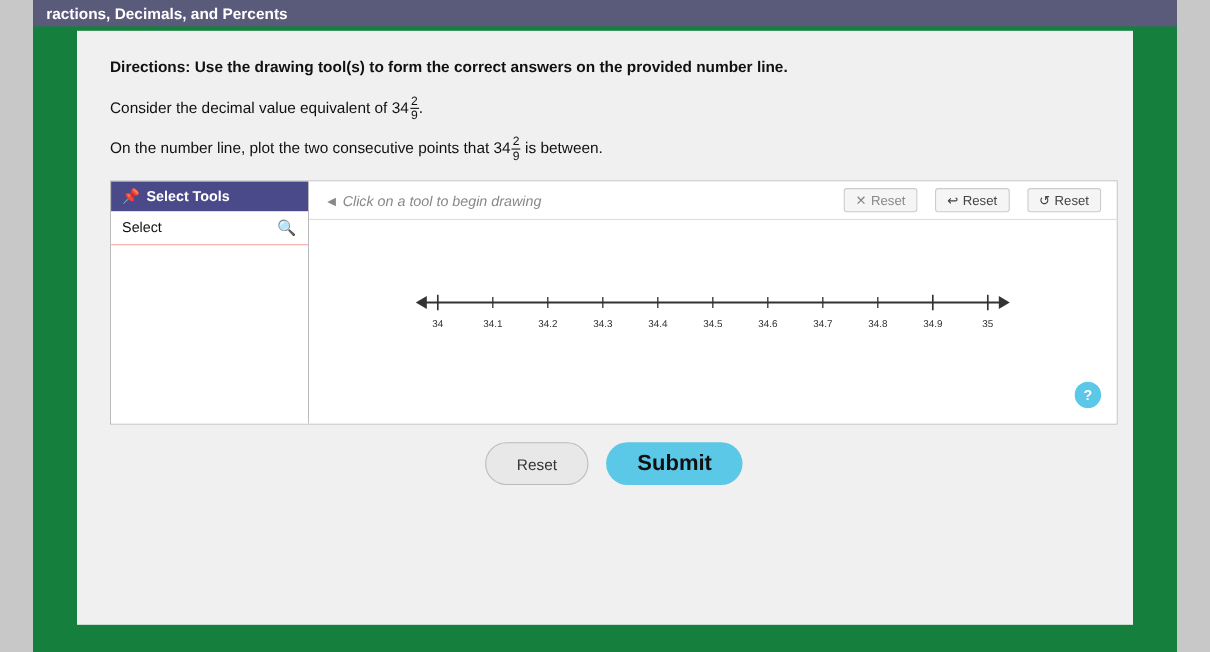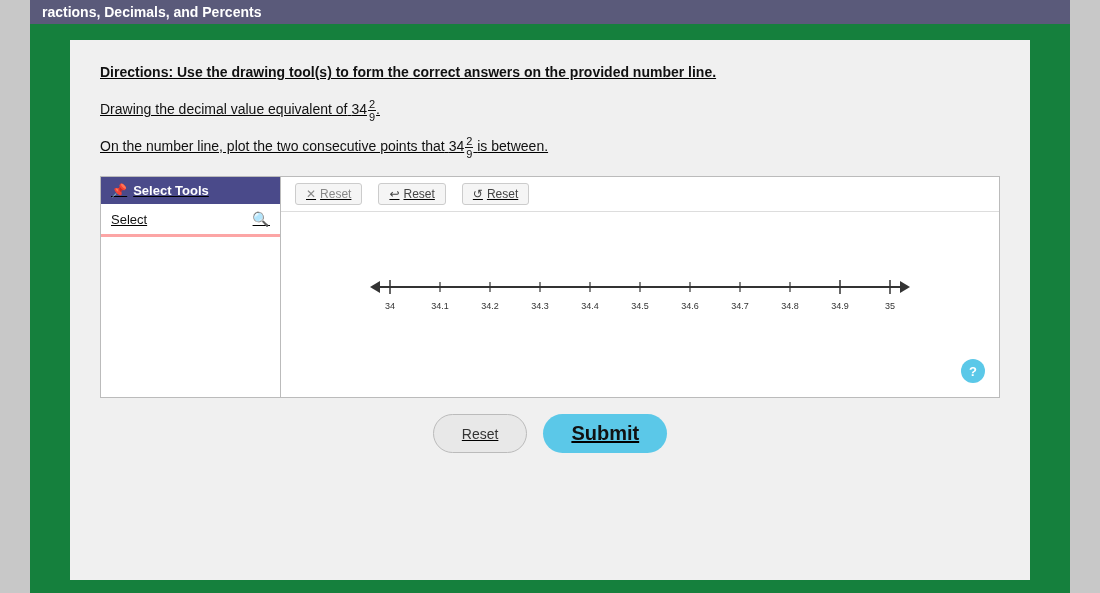--- a/index.html
+++ b/index.html
@@ -21,24 +21,23 @@
     }
     .top-bar {
       background: #5a5a7a;
       color: white;
       font-size: 14px;
       padding: 4px 12px;
       font-weight: bold;
     }
     .content-area {
       background: #f0f0f0;
-      margin: 16px 40px;
-      padding: 24px 30px 20px 30px;
+      margin: 4px 40px;
+      padding: 24px 14px 20px 30px;
       min-height: 540px;
-      text-decoration: underline;
     }
     .directions {
       font-size: 14px;
       font-weight: bold;
       margin-bottom: 18px;
       color: #111;
     }
     .consider-text {
       font-size: 14px;
       color: #111;
@@ -83,24 +82,24 @@
       color: white;
       font-size: 13px;
       font-weight: bold;
       padding: 6px 10px;
       display: flex;
       align-items: center;
       gap: 6px;
     }
     .tool-row {
       display: flex;
-      align-items: center;
+      align-items: flex-start;
       justify-content: space-between;
       padding: 7px 10px;
-      border-bottom: 3px solid #fca5a5;
+      border-bottom: 1px solid #fca5a5;
       font-size: 13px;
       color: #111;
       cursor: pointer;
     }
     .tool-icon {
       font-size: 14px;
       color: #555;
     }
     .drawing-area {
       flex: 1;
@@ -197,21 +196,21 @@
 <body>
 
 <div class="page-wrapper">
   <div class="top-bar">
     <span>ractions, Decimals, and Percents</span>
   </div>
   <div class="content-area">
     <div class="directions">Directions: Use the drawing tool(s) to form the correct answers on the provided number line.</div>
 
     <div class="consider-text">
-      <span>Drawing the decimal value equivalent of</span>
+      <span>Consider the decimal value equivalent of</span>
       <span class="number-value">34</span><span class="frac">
           <span class="frac-num">2</span>
           <span class="frac-den">9</span>
         </span><span>.</span>
     </div>
 
     <div class="on-number-line">
       <span>On the number line, plot the two consecutive points that</span>
       <span class="number-value">34</span><span class="frac">
           <span class="frac-num">2</span>
@@ -228,20 +227,21 @@
           <span>Select Tools</span>
         </div>
         <div class="tool-row">
           <span>Select</span>
           <span class="tool-icon">🔍</span>
         </div>
       </div>
 
       <div class="drawing-area">
         <div class="toolbar-top">
+          <span class="toolbar-click-text">◄ Click on a tool to begin drawing</span>
           <button class="toolbar-btn delete-btn">
             <span>✕</span>
             <span>Reset</span>
           </button>
           <button class="toolbar-btn undo-btn">
             <span>↩</span>
             <span>Reset</span>
           </button>
           <button class="toolbar-btn reset-btn">
             <span>↺</span>

